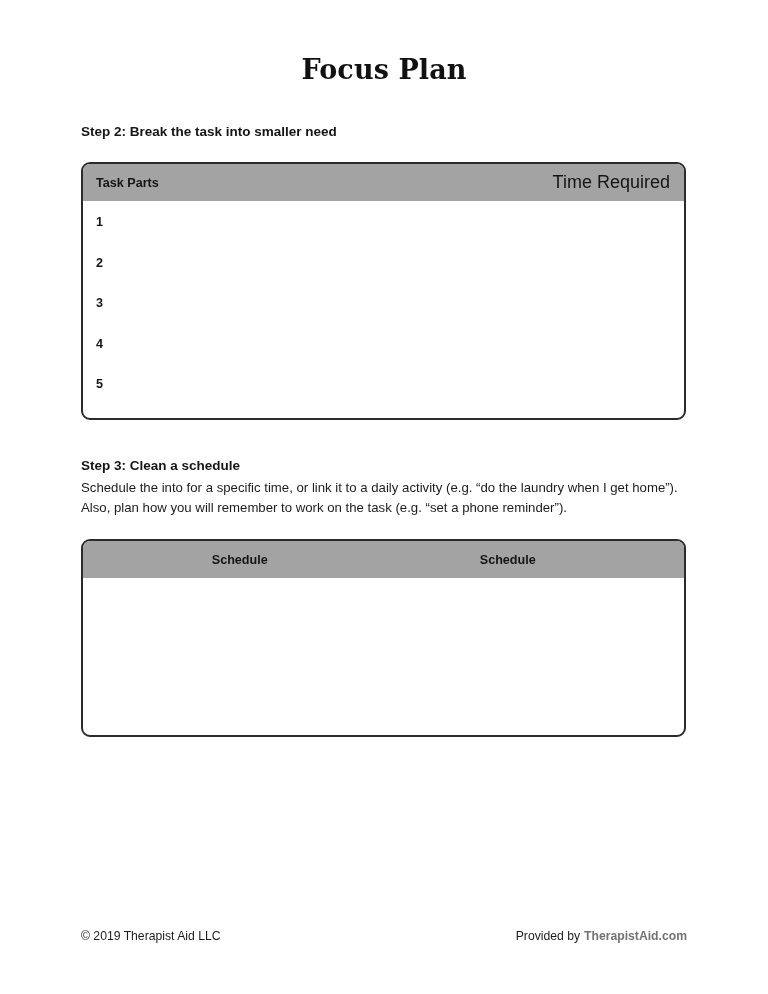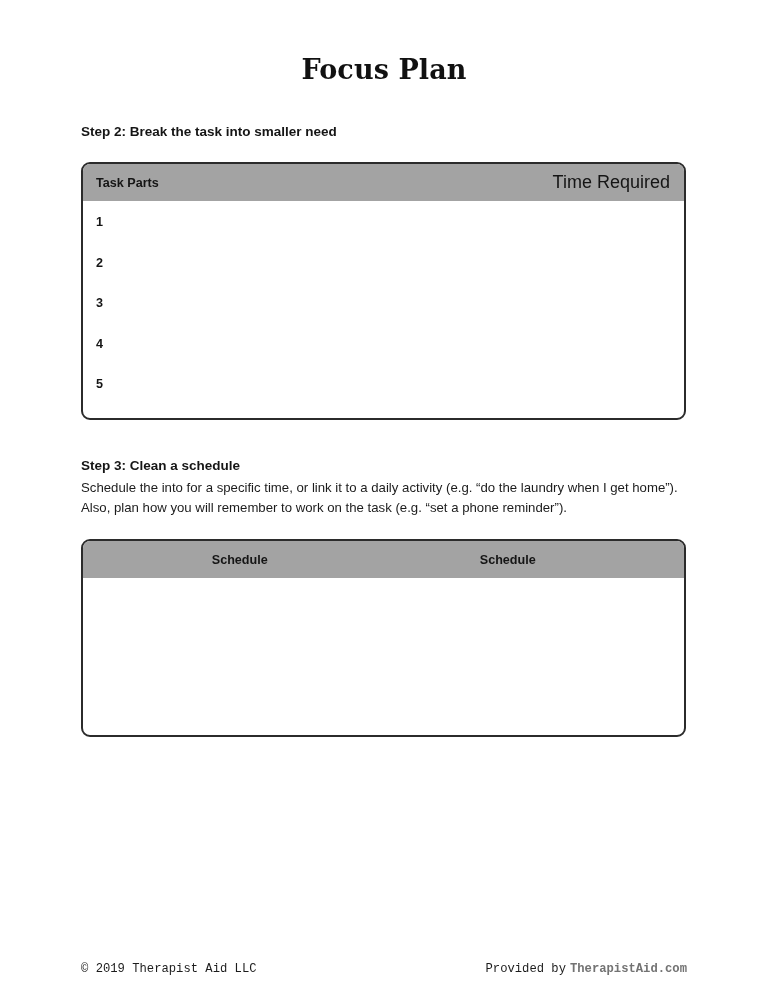--- a/index.html
+++ b/index.html
@@ -154,27 +154,25 @@
   .footer {
     position: absolute;
     left: 81px;
     right: 81px;
     top: 929px;
     display: flex;
     align-items: baseline;
     justify-content: space-between;
     font-size: 12.2px;
     color: #1c1c1c;
-    font-family: Liberation Mono, monospace;
   }
   .footer-right {
     display: flex;
     align-items: center;
     gap: 4px;
-    margin-top: 33px;
   }
   .brand {
     font-weight: bold;
     color: #737373;
   }
 </style>
 </head>
 <body>
 
 <div class="page">

